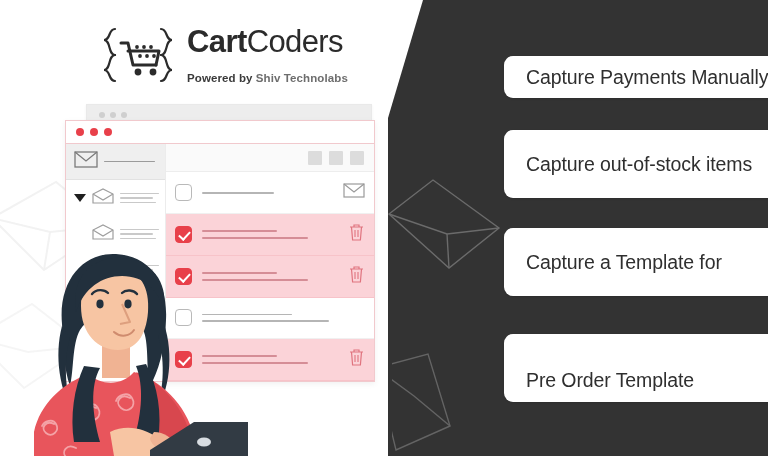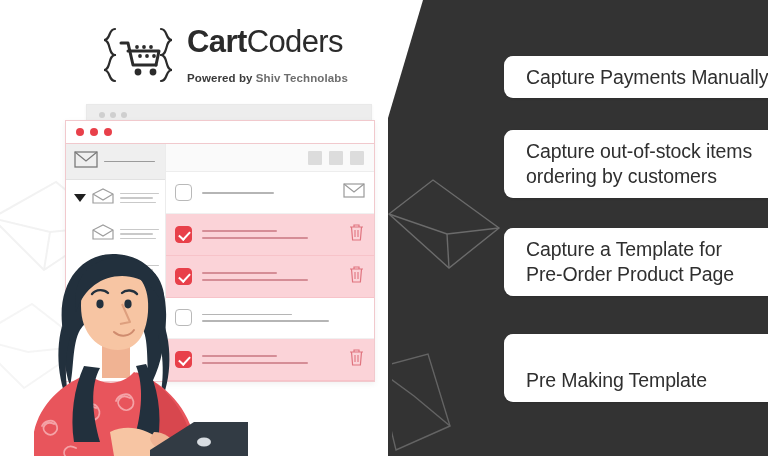--- a/index.html
+++ b/index.html
@@ -409,33 +409,31 @@
 
   <div class="labels">
 
     <div class="label lbl-1">
       <span>Capture Payments Manually</span>
     </div>
 
     <div class="label lbl-2">
       <span>
         <span>Capture out-of-stock items</span><br>
-        <span>ordering by customers</span>
       </span>
     </div>
 
     <div class="label lbl-3">
       <span>
         <span>Capture a Template for</span><br>
-        <span>Pre-Order Product Page</span>
       </span>
     </div>
 
     <div class="label lbl-4">
       <span>
         <br>
-        <span>Pre Making Template</span>
+        <span>Pre Order Template</span>
       </span>
     </div>
 
   </div>
 
 </div>
 
 </body></html>

